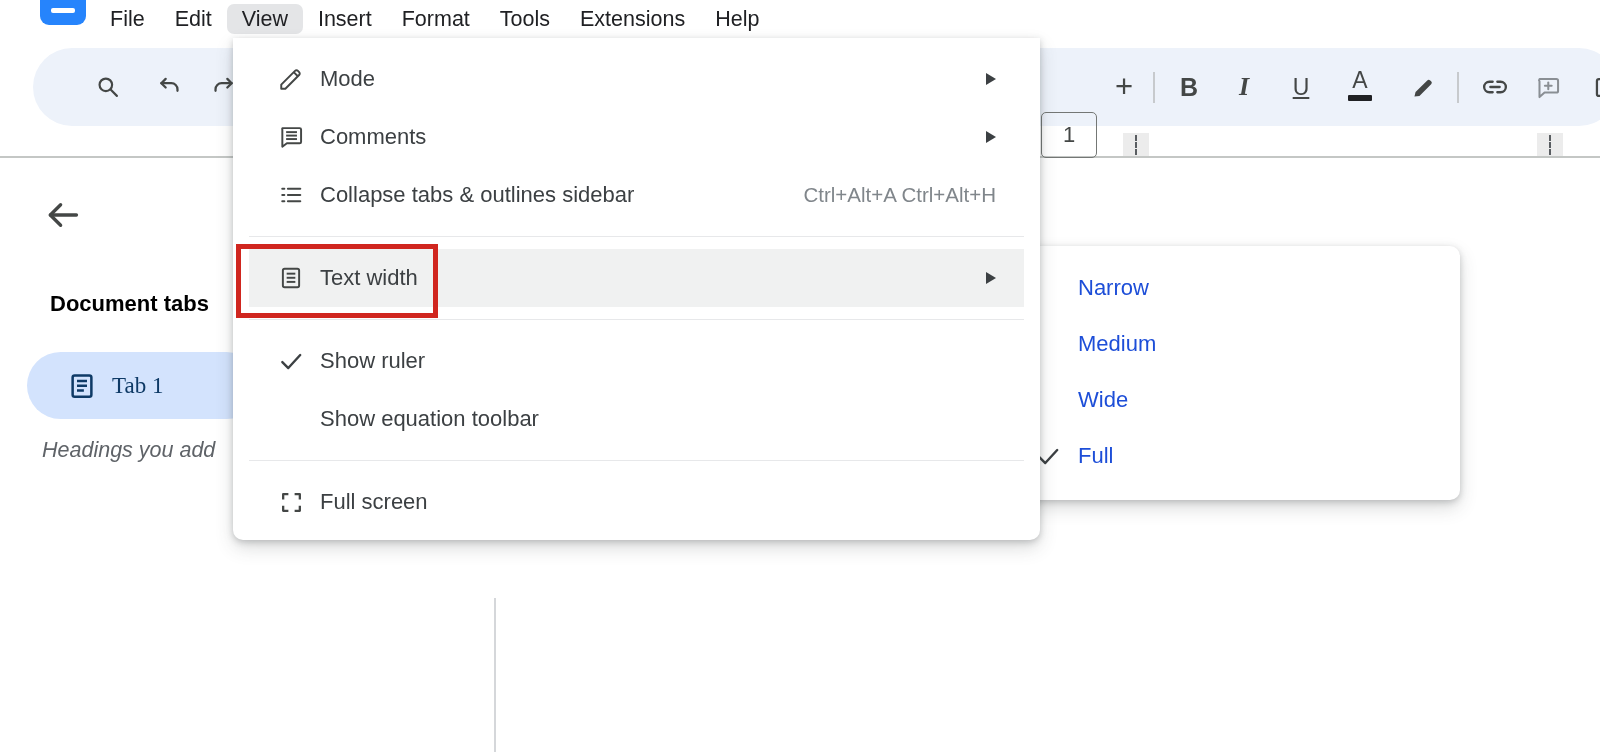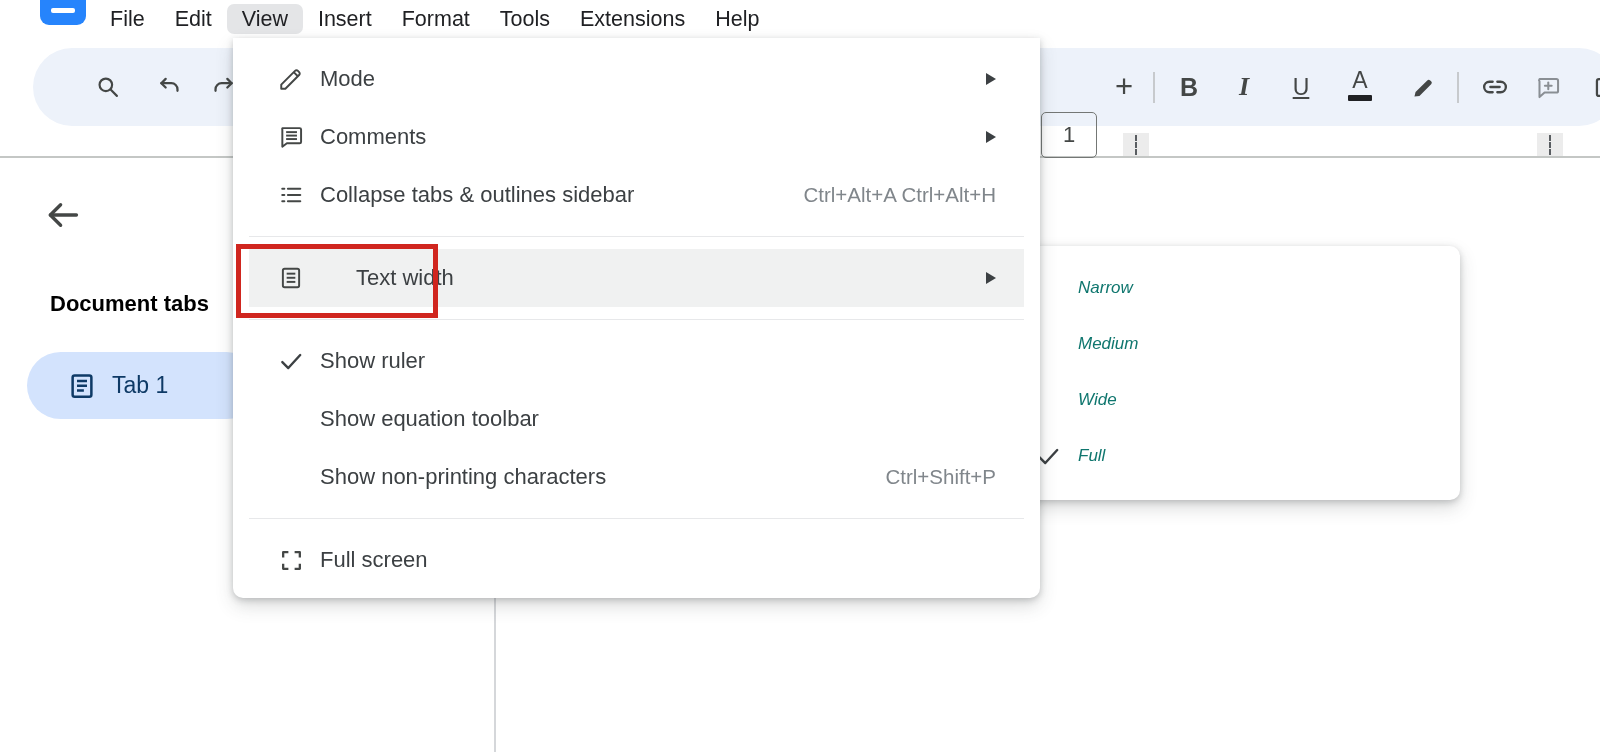--- a/index.html
+++ b/index.html
@@ -39,47 +39,47 @@
   .ruler-marker{position:absolute;top:133px;width:26px;height:24px;background:#ececec;
                 display:flex;align-items:center;justify-content:center;cursor:col-resize;}
   .ruler-marker i{display:block;width:0;height:20px;border-left:2.6px dashed #595d61;}
 
   
   .back-btn{position:absolute;left:42px;top:194px;width:42px;height:42px;border:none;background:none;
             cursor:pointer;color:#444746;padding:0;display:flex;align-items:center;justify-content:center;}
   .sb-title{position:absolute;left:50px;top:291px;font-size:22px;font-weight:600;color:#000000;}
   .tab-pill{position:absolute;left:27px;top:352px;width:233px;height:67px;border-radius:34px;
             background:var(--active-tab-bg,#d3e3fd);display:flex;align-items:center;cursor:pointer;border:none;padding:0 0 0 40px;}
-  .tab-pill .tab-label{font-size:23px;font-weight:500;color:var(--active-tab-text,#0e3a66);margin-left:15px;font-family:Liberation Sans, sans-serif;}
+  .tab-pill .tab-label{font-size:23px;font-weight:500;color:var(--active-tab-text,#0e3a66);margin-left:15px;font-family:Liberation Serif, serif;}
   .sb-hint{position:absolute;left:42px;top:436px;font-size:21.5px;font-style:italic;color:#5f6368;line-height:29.5px;}
 
   
   .page-line{position:absolute;left:494px;top:598px;width:1.6px;height:154px;background:var(--page-line,#d5d7da);}
 
   
   .menu{position:absolute;left:233px;top:38px;width:775px;background:#fff;z-index:10;
         border-radius:0 0 10px 10px;padding:12px 16px 9px;
         box-shadow:0 2px 6px rgba(60,64,67,.25),0 8px 18px rgba(60,64,67,.18);}
   .mrow{height:58px;display:flex;align-items:center;padding:0 28px 0 25px;cursor:pointer;position:relative;}
-  .mrow.hovered{background:var(--menu-hover-bg,#f0f1f1);gap:36px;}
+  .mrow.hovered{background:var(--menu-hover-bg,#f0f1f1);}
   .micon{width:34px;display:flex;align-items:center;justify-content:center;flex:none;color:#444746;}
   .mlabel{margin-left:12px;font-size:22px;color:#3c4043;white-space:nowrap;}
   .mspacer{flex:1;}
   .mshortcut{font-size:20.5px;color:#80868b;white-space:nowrap;}
   .marrow{width:0;height:0;border-left:10px solid #3c4043;border-top:6.5px solid transparent;
           border-bottom:6.5px solid transparent;flex:none;}
   .mdiv{border-top:1.6px solid #e7e8ea;margin:12px 0;}
 
   
   .submenu{position:absolute;left:1005px;top:246px;width:455px;height:254px;background:#fff;z-index:9;
            border-radius:10px;padding:14px 0 16px;box-sizing:border-box;
            box-shadow:0 2px 6px rgba(60,64,67,.25),0 8px 18px rgba(60,64,67,.18);}
   .srow{height:56px;display:flex;align-items:center;padding:0 24px 0 30px;cursor:pointer;}
   .scheck{width:43px;flex:none;display:flex;align-items:center;color:#3c4043;}
-  .slabel{font-size:17px;color:#0f766e;font-style:italic;}
+  .slabel{font-size:22px;color:#1d4ed8;}
 
   
   .red-box{position:absolute;left:236px;top:244px;width:202px;height:74px;z-index:20;
            border:5px solid var(--annotation-red,#d0261f);box-sizing:border-box;pointer-events:none;}
 
   svg{display:block;}
 </style>
 </head>
 <body>
 
@@ -189,20 +189,21 @@
   <button class="tab-pill">
     <svg width="30" height="30" viewBox="0 0 24 24" fill="none" stroke="#0e3a66" stroke-width="2">
         <rect x="4.5" y="3.5" width="15" height="17" rx="1.6"></rect>
         <line x1="8" y1="8" x2="16" y2="8"></line>
         <line x1="8" y1="11.8" x2="16" y2="11.8"></line>
         <line x1="8" y1="15.6" x2="13.5" y2="15.6"></line>
       </svg>
     <span class="tab-label">Tab 1</span>
   </button>
   <div class="sb-hint">
+    <div>Headings you add</div>
   </div>
 
   <div class="page-line"></div>
 
   <div class="menu">
     <div class="mrow">
       <span class="micon">
         <svg width="26" height="26" viewBox="0 0 24 24" fill="none" stroke="#444746" stroke-width="1.8" stroke-linejoin="round">
             <path d="M3 21v-3.8L15.7 4.5a1.9 1.9 0 0 1 2.7 0l1.1 1.1a1.9 1.9 0 0 1 0 2.7L6.8 21H3z"></path>
             <path d="M14.5 5.7l3.8 3.8"></path>
@@ -260,26 +261,20 @@
         <svg width="26" height="26" viewBox="0 0 24 24" fill="none" stroke="#3c4043" stroke-width="2.2" stroke-linecap="round" stroke-linejoin="round">
             <polyline points="4,13 9.5,18.5 20.5,6.5"></polyline>
           </svg>
       </span>
       <span class="mlabel">Show ruler</span>
     </div>
     <div class="mrow">
       <span class="micon"></span>
       <span class="mlabel">Show equation toolbar</span>
     </div>
-    <div class="mrow">
-      <span class="micon"></span>
-      <span class="mlabel">Show non-printing characters</span>
-      <span class="mspacer"></span>
-        <span class="mshortcut">Ctrl+Shift+P</span>
-    </div>
     <div class="mdiv"></div>
     <div class="mrow">
       <span class="micon">
         <svg width="25" height="25" viewBox="0 0 24 24" fill="none" stroke="#444746" stroke-width="2.2" stroke-linejoin="round">
             <path d="M4 9V4h5"></path>
             <path d="M15 4h5v5"></path>
             <path d="M20 15v5h-5"></path>
             <path d="M9 20H4v-5"></path>
           </svg>
       </span>

